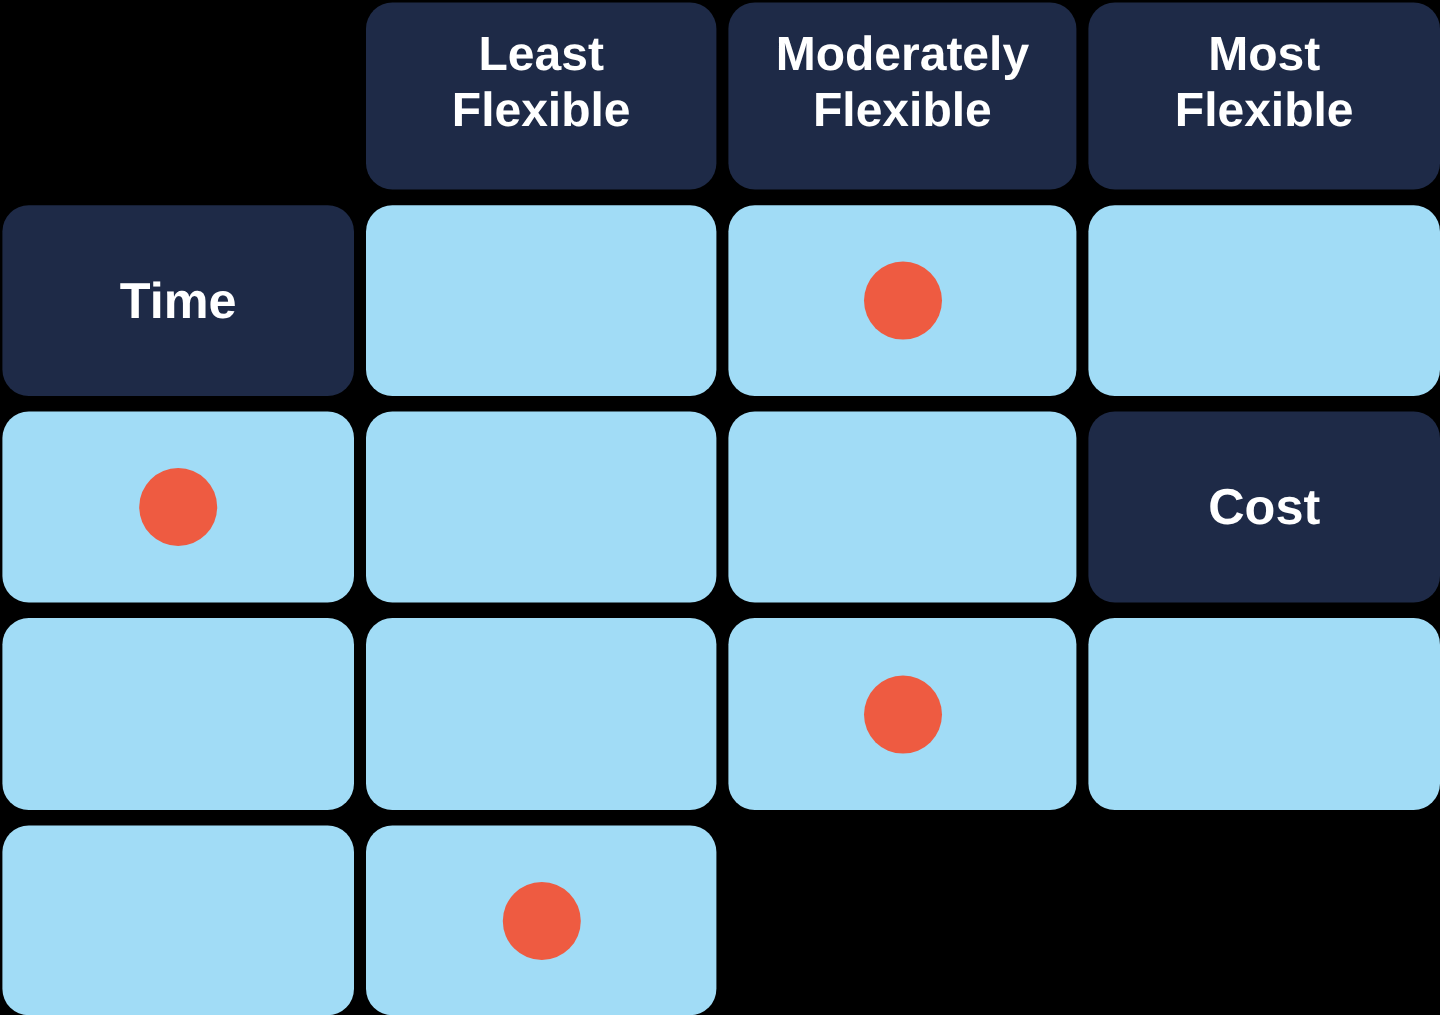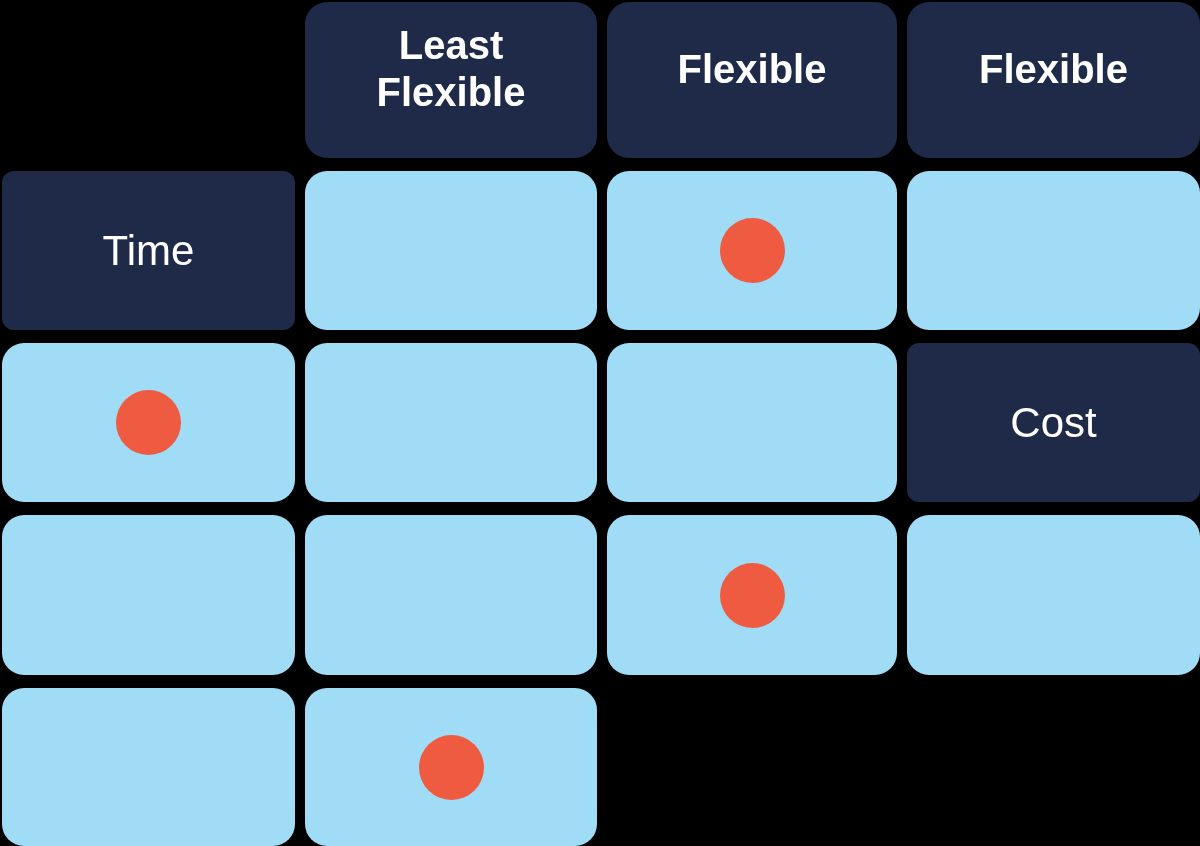--- a/index.html
+++ b/index.html
@@ -46,26 +46,26 @@
     justify-content: center;
     padding-bottom: 22px;
     color: var(--header-text);
     font-weight: bold;
     font-size: 40px;
     line-height: 1.17;
     text-align: center;
   }
   .label-cell {
     background: var(--label-bg);
-    border-radius: 12px;
+    border-radius: 22px;
     display: flex;
     align-items: center;
     justify-content: center;
     color: var(--label-text);
-    font-weight: normal;
+    font-weight: bold;
     font-size: 42px;
     text-align: center;
   }
   .matrix-cell {
     background: var(--cell-bg);
     border-radius: 22px;
     display: flex;
     align-items: center;
     justify-content: center;
   }
@@ -82,23 +82,25 @@
 
 <div class="canvas">
   <div class="matrix">
 
     <div class="corner-cell"></div>
     <div class="header-cell">
       <span>Least</span>
       <span>Flexible</span>
     </div>
     <div class="header-cell">
+      <span>Moderately</span>
       <span>Flexible</span>
     </div>
     <div class="header-cell">
+      <span>Most</span>
       <span>Flexible</span>
     </div>
 
     <div class="label-cell">
       <span>Time</span>
     </div>
     <div class="matrix-cell">
       
     </div>
     <div class="matrix-cell">

